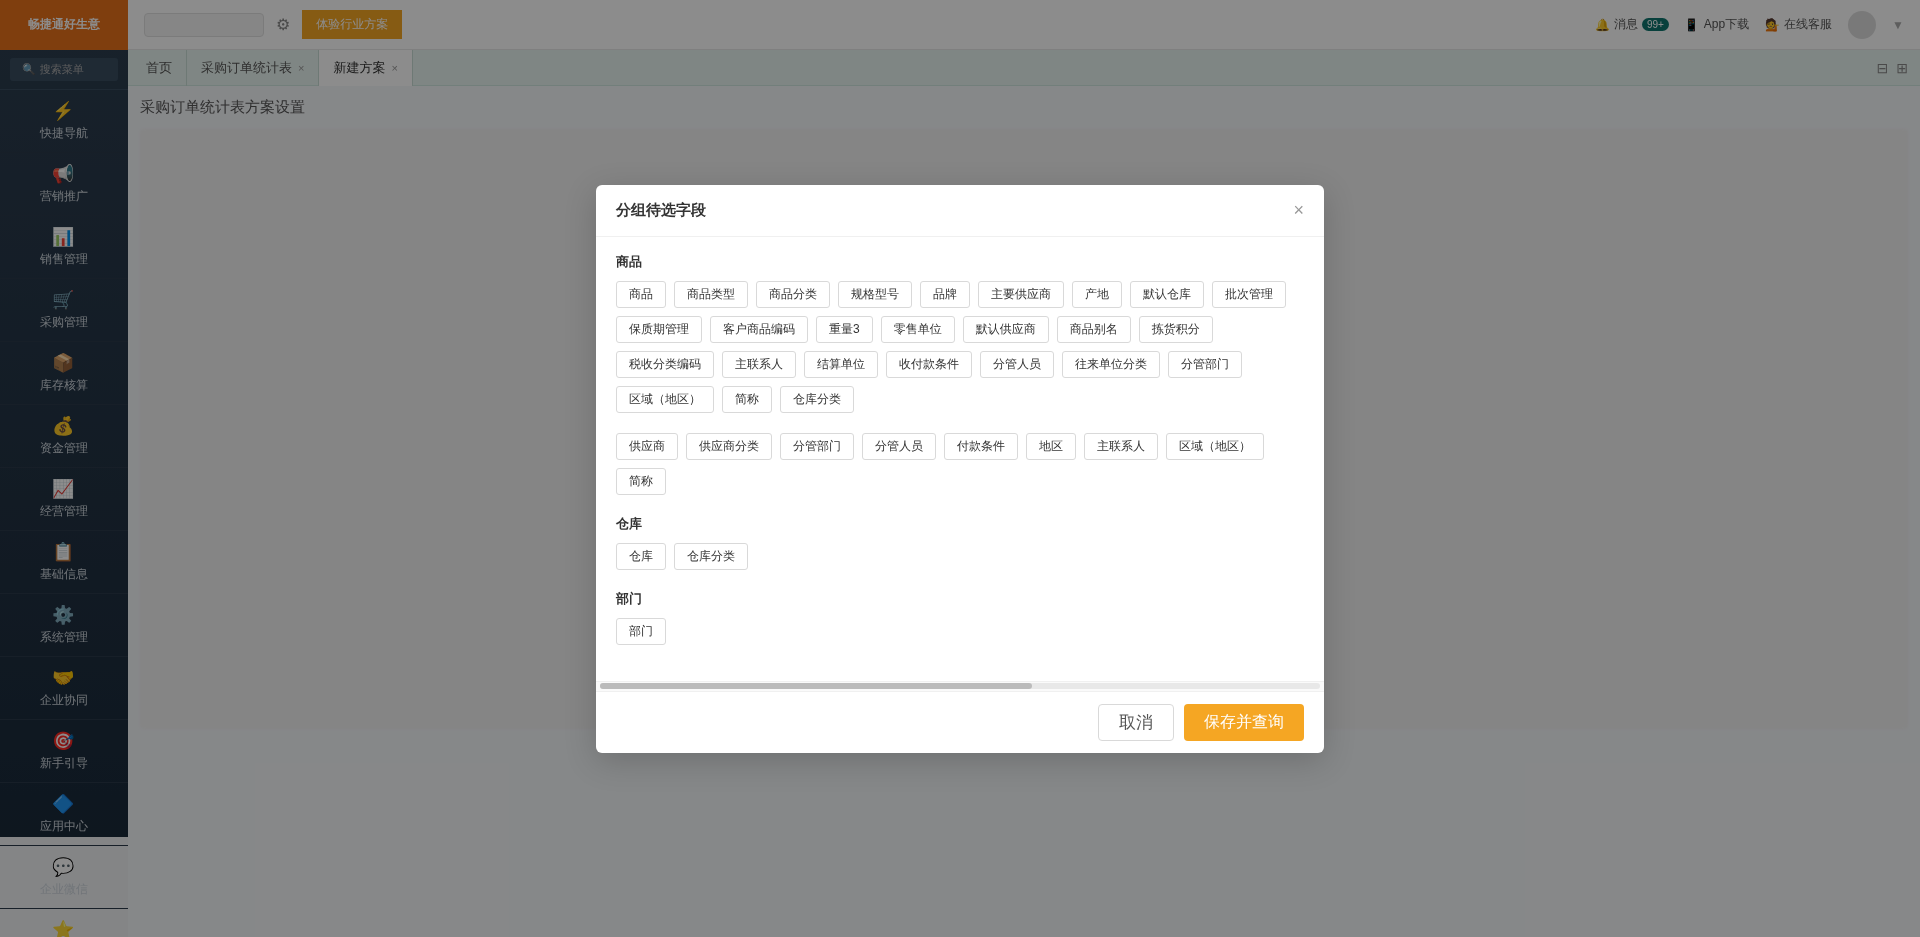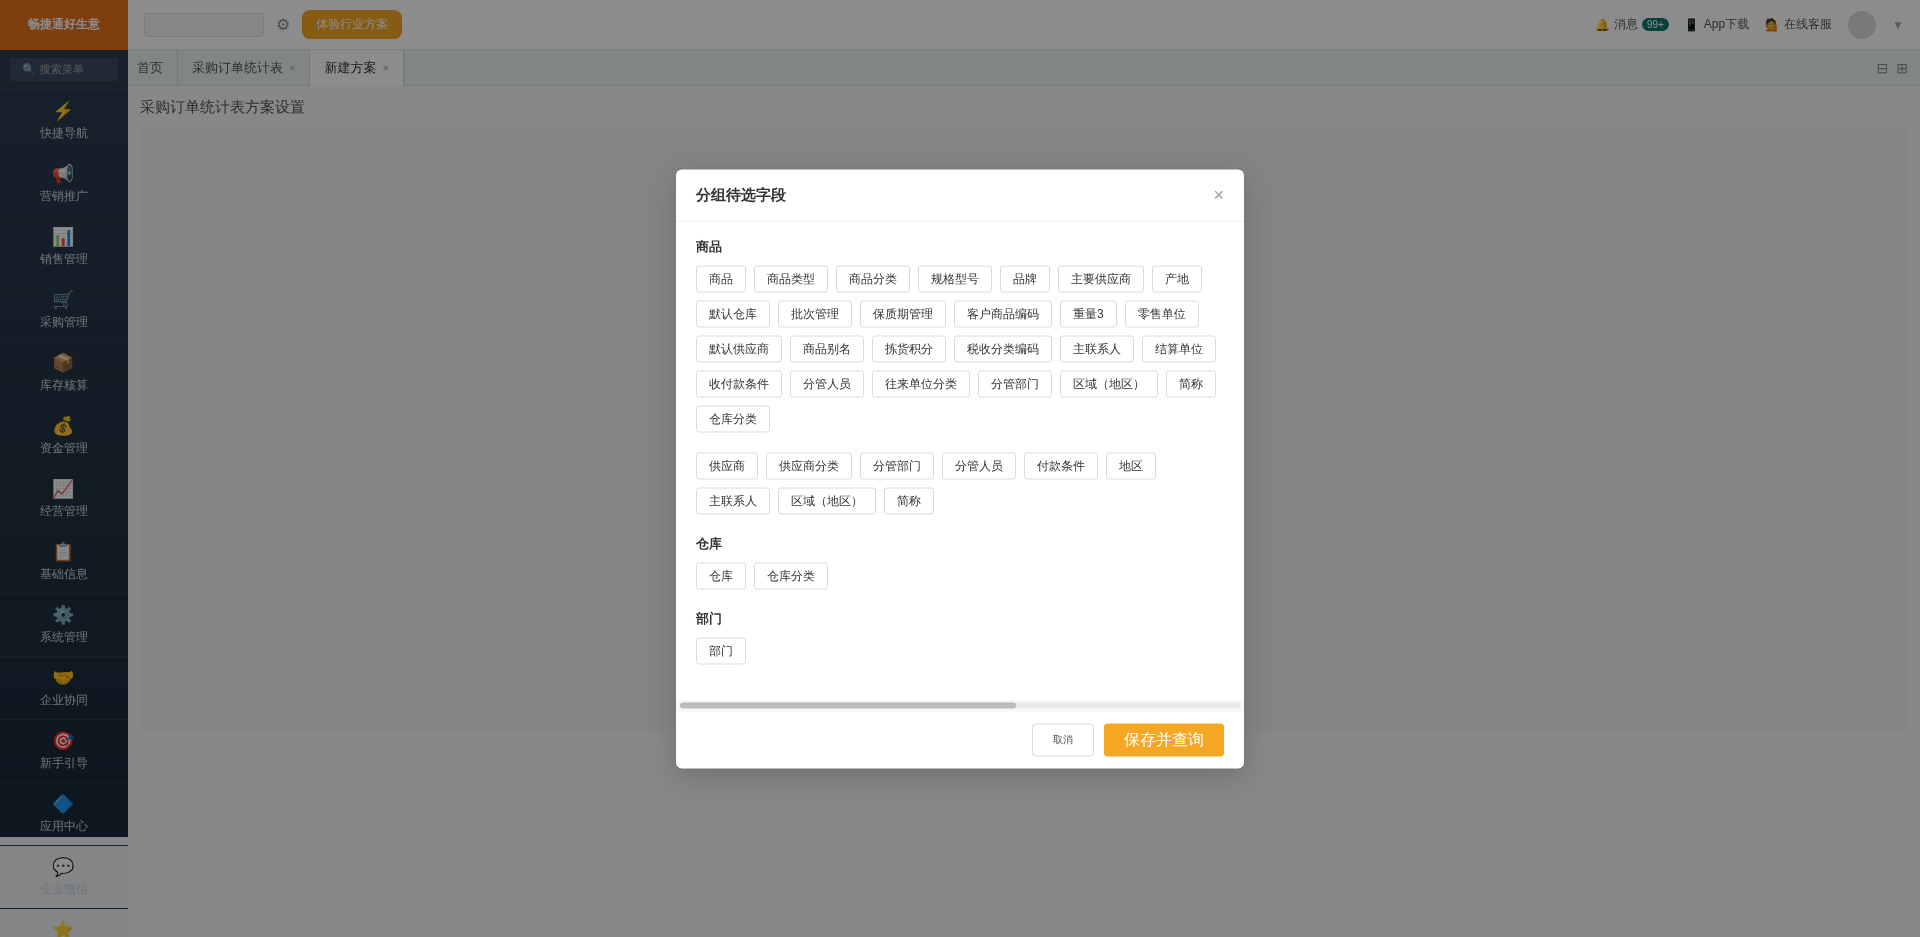--- a/index.html
+++ b/index.html
@@ -38,34 +38,34 @@
       background: white; display: flex; align-items: center;
       border-bottom: 1px solid #e8e8e8; z-index: 99; padding: 0 16px;
       justify-content: space-between;
     }
     .topbar-left { display: flex; align-items: center; gap: 12px; }
     .topbar-search {
       background: #f5f5f5; border: 1px solid #e0e0e0; border-radius: 4px;
       padding: 4px 12px; width: 120px; font-size: 12px; color: #999;
     }
     .topbar-btn-orange {
-      background: #f5a623; color: white; border: none; border-radius: 8px;
+      background: #f5a623; color: white; border: none; border-radius: 0;
       padding: 6px 14px; cursor: pointer; font-size: 12px;
     }
     .topbar-right { display: flex; align-items: center; gap: 16px; color: #555; font-size: 12px; }
     .topbar-right-item { display: flex; align-items: center; gap: 4px; cursor: pointer; }
     .badge {
       background: #0f766e; color: white; border-radius: 10px;
       font-size: 10px; padding: 1px 5px; min-width: 18px; text-align: left;
     }
     .avatar { width: 28px; height: 28px; border-radius: 50%; background: #ddd; }
 
     
     .tabbar {
-      position: fixed; left: 119px; top: 50px; right: 0; height: 36px;
+      position: fixed; left: 128px; top: 50px; right: 0; height: 36px;
       background: #e8f4f0; display: flex; align-items: center;
       border-bottom: 1px solid #d0e8e0; z-index: 98; padding: 0 4px;
     }
     .tab {
       padding: 0 14px; height: 36px; display: flex; align-items: center;
       font-size: 13px; cursor: pointer; color: #555; border-right: 1px solid #c8ddd5;
       gap: 6px;
     }
     .tab.active { background: white; color: #333; font-weight: 500; }
     .tab-close { color: #999; font-size: 11px; cursor: pointer; }
@@ -85,21 +85,21 @@
 
     
     .overlay {
       position: fixed; left: 0; top: 0; right: 0; bottom: 0;
       background: rgba(0,0,0,0.45); z-index: 200;
     }
 
     
     .modal {
       position: fixed; left: 50%; top: 50%; transform: translate(-50%, -50%);
-      width: 568px; max-height: 600px; background: white; border-radius: 6px;
+      width: 728px; max-height: 600px; background: white; border-radius: 6px;
       z-index: 300; display: flex; flex-direction: column; box-shadow: 0 8px 32px rgba(0,0,0,0.18);
     }
     .modal-header {
       padding: 16px 20px; border-bottom: 1px solid #f0f0f0;
       display: flex; align-items: center; justify-content: space-between;
       flex-shrink: 0;
     }
     .modal-title { font-size: 15px; font-weight: 600; color: #333; }
     .modal-close { cursor: pointer; color: #999; font-size: 18px; line-height: 1; }
 
@@ -138,21 +138,21 @@
       background: #bbb; border-radius: 3px;
     }
 
     
     .modal-footer {
       padding: 12px 20px; border-top: 1px solid #f0f0f0;
       display: flex; justify-content: flex-end; gap: 10px; flex-shrink: 0;
     }
     .btn-default {
       padding: 6px 20px; border: 1px solid #d9d9d9; border-radius: 4px;
-      background: white; color: #555; cursor: pointer; font-size: 10px;
+      background: white; color: #555; cursor: pointer; font-size: 17px;
     }
     .btn-primary {
       padding: 6px 20px; border: none; border-radius: 4px;
       background: #f5a623; color: white; cursor: pointer; font-size: 16px;
     }
   </style>
 </head>
 <body>
 
 <div class="sidebar">

